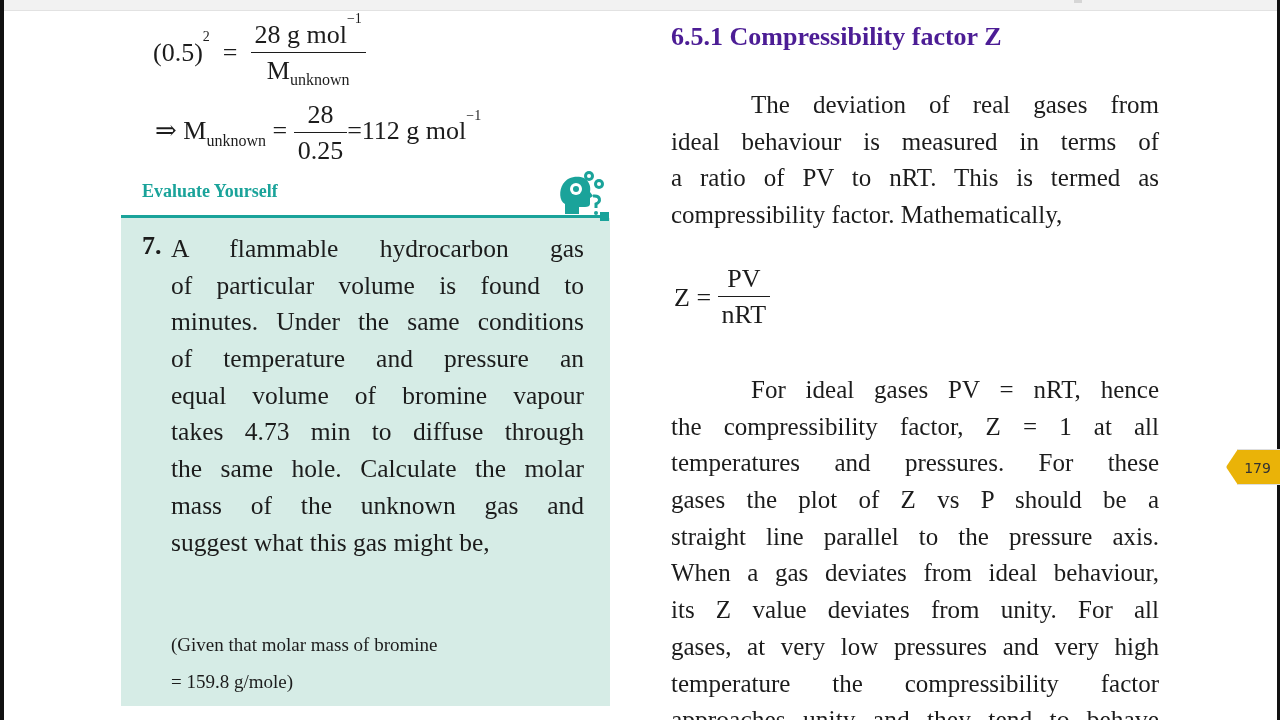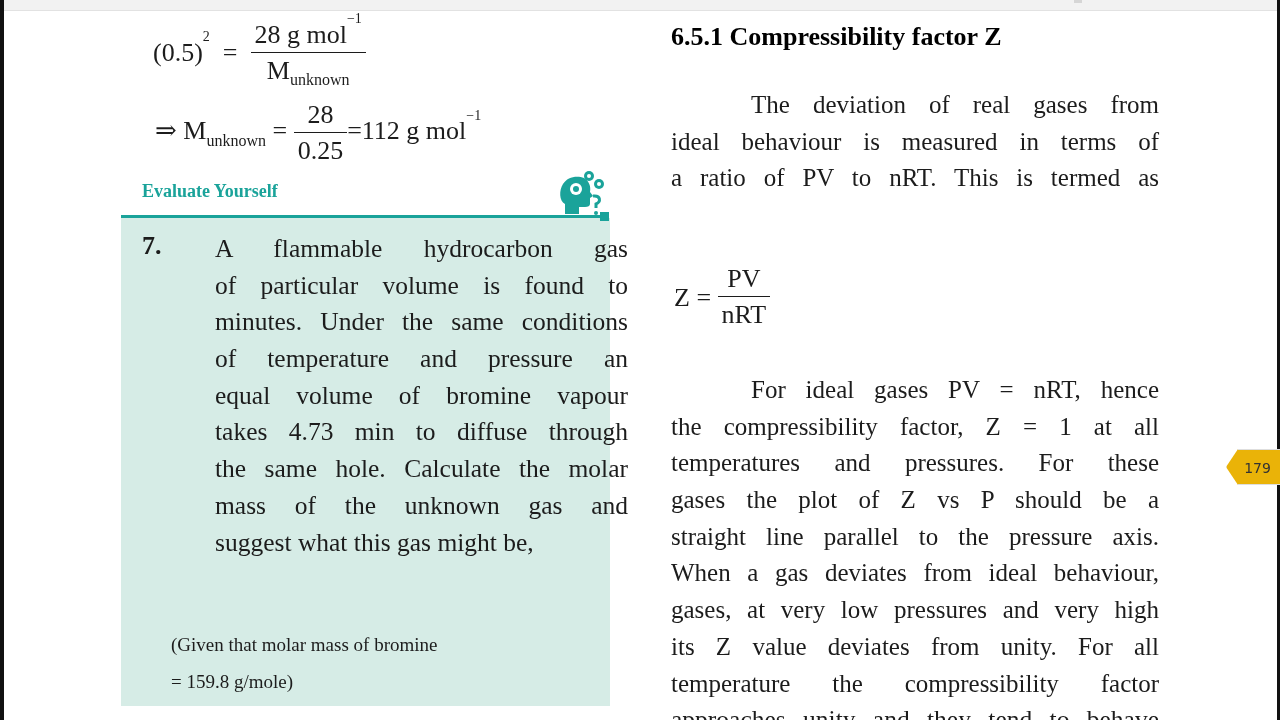--- a/index.html
+++ b/index.html
@@ -29,29 +29,29 @@
       color:#1aa39a; font-family:"Liberation Serif","DejaVu Serif",serif;
     }
     .eval-rule { position:absolute; left:121px; top:215px; width:481px; height:3px; background:#1aa39a; }
     .eval-rule-end { position:absolute; left:600px; top:212px; width:9px; height:9px; background:#1aa39a; }
     .eval-icon { position:absolute; left:557px; top:168px; width:50px; height:48px; }
     .eval-box {
       position:absolute; left:121px; top:218px; width:489px; height:488px;
       background:#d6ece6;
     }
     .q-num { position:absolute; left:142px; top:231px; font-size:26px; font-weight:bold; }
-    .q-lines { position:absolute; left:171px; top:231px; width:413px; font-size:25.5px;margin-left:44px; }
+    .q-lines { position:absolute; left:171px; top:231px; width:413px; font-size:25.5px; }
     .q-line { height:36.7px; line-height:36.7px; text-align:justify; text-align-last:justify; white-space:nowrap; }
     .q-line.last { text-align-last:left; }
     .given { position:absolute; left:171px; top:627px; width:413px; font-size:19px; }
     .given div { height:36.7px; line-height:36.7px; }
 
     
     .sec-title {
-      position:absolute; left:671px; top:22px; font-size:26px; font-weight:bold; color:#000000;
+      position:absolute; left:671px; top:22px; font-size:26px; font-weight:bold; color:#4c1d95;
     }
     .para { position:absolute; left:671px; width:488px; font-size:25px; }
     .para .ln { height:36.7px; line-height:36.7px; text-align:justify; text-align-last:justify; white-space:nowrap; }
     .para .ln.last { text-align-last:left; }
     .para .ln.indent { padding-left:80px; }
     .z-eq { position:absolute; left:674px; top:262px; font-size:26px; white-space:nowrap; }
 
     .page-tab {
       position:absolute; left:1226px; top:449px; width:54px; height:36px;
       background:#eab308; border:1px solid #dedede; border-right:none;
@@ -122,38 +122,39 @@
   <div>(Given that molar mass of bromine</div>
   <div>= 159.8 g/mole)</div>
 </div>
 
 <div class="sec-title">6.5.1 Compressibility factor Z</div>
 
 <div class="para" style="top:87px;">
   <div class="ln indent">The deviation of real gases from</div>
   <div class="ln">ideal behaviour is measured in terms of</div>
   <div class="ln">a ratio of PV to nRT. This is termed as</div>
+  <div class="ln last">compressibility factor. Mathematically,</div>
 </div>
 
 <div class="z-eq">
   <span style="vertical-align:middle;">Z =</span>
   <span class="frac">
     <span class="num">PV</span>
     <span class="den">nRT</span>
   </span>
 </div>
 
 <div class="para" style="top:372px;">
   <div class="ln indent">For ideal gases PV = nRT, hence</div>
   <div class="ln">the compressibility factor, Z = 1 at all</div>
   <div class="ln">temperatures and pressures. For these</div>
   <div class="ln">gases the plot of Z vs P should be a</div>
   <div class="ln">straight line parallel to the pressure axis.</div>
   <div class="ln">When a gas deviates from ideal behaviour,</div>
+  <div class="ln">its Z value deviates from unity. For all</div>
   <div class="ln">gases, at very low pressures and very high</div>
-  <div class="ln">its Z value deviates from unity. For all</div>
   <div class="ln">temperature the compressibility factor</div>
 </div>
 <div class="cut">
   <div>approaches unity and they tend to behave</div>
 </div>
 
 <div class="page-tab">179</div>
 
 </body></html>

